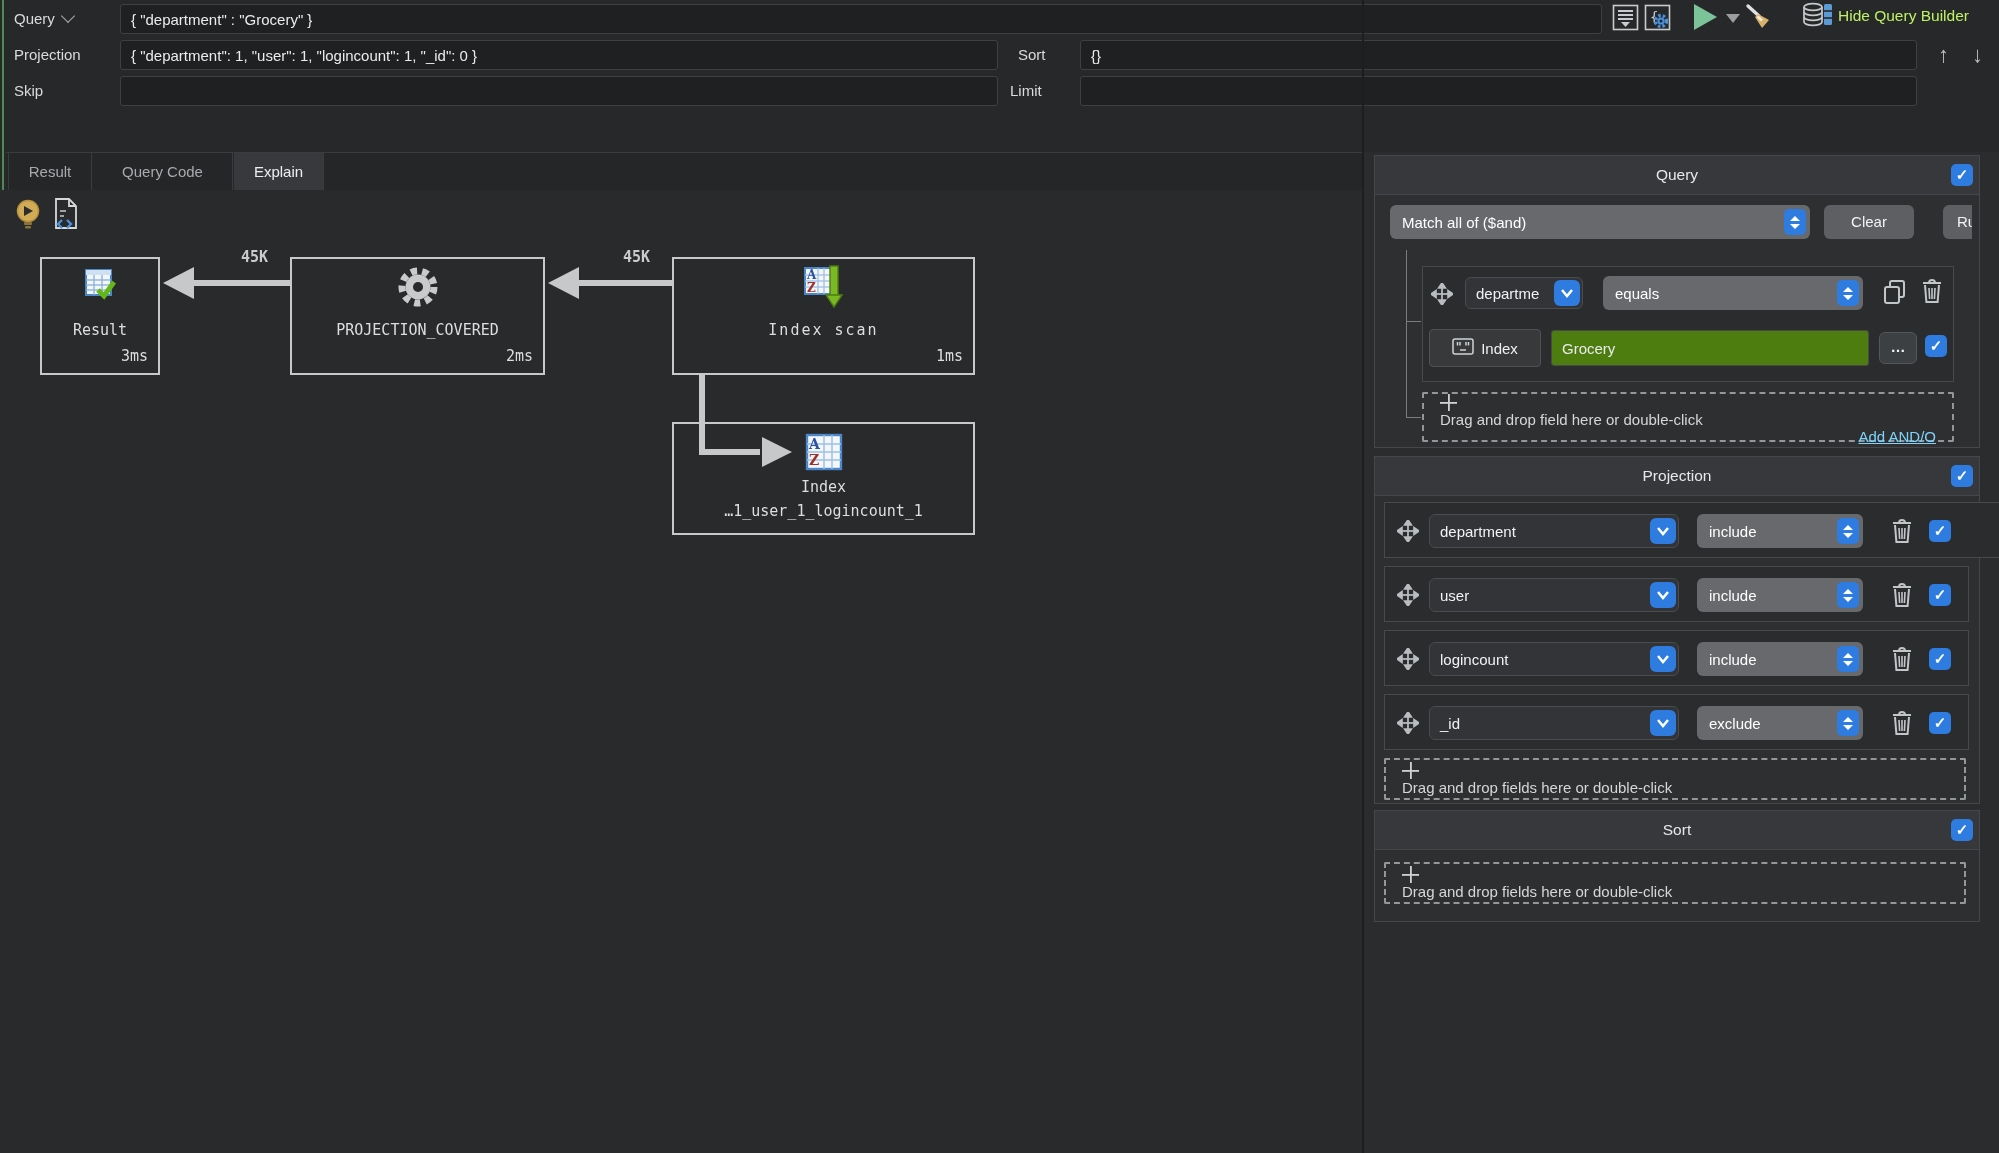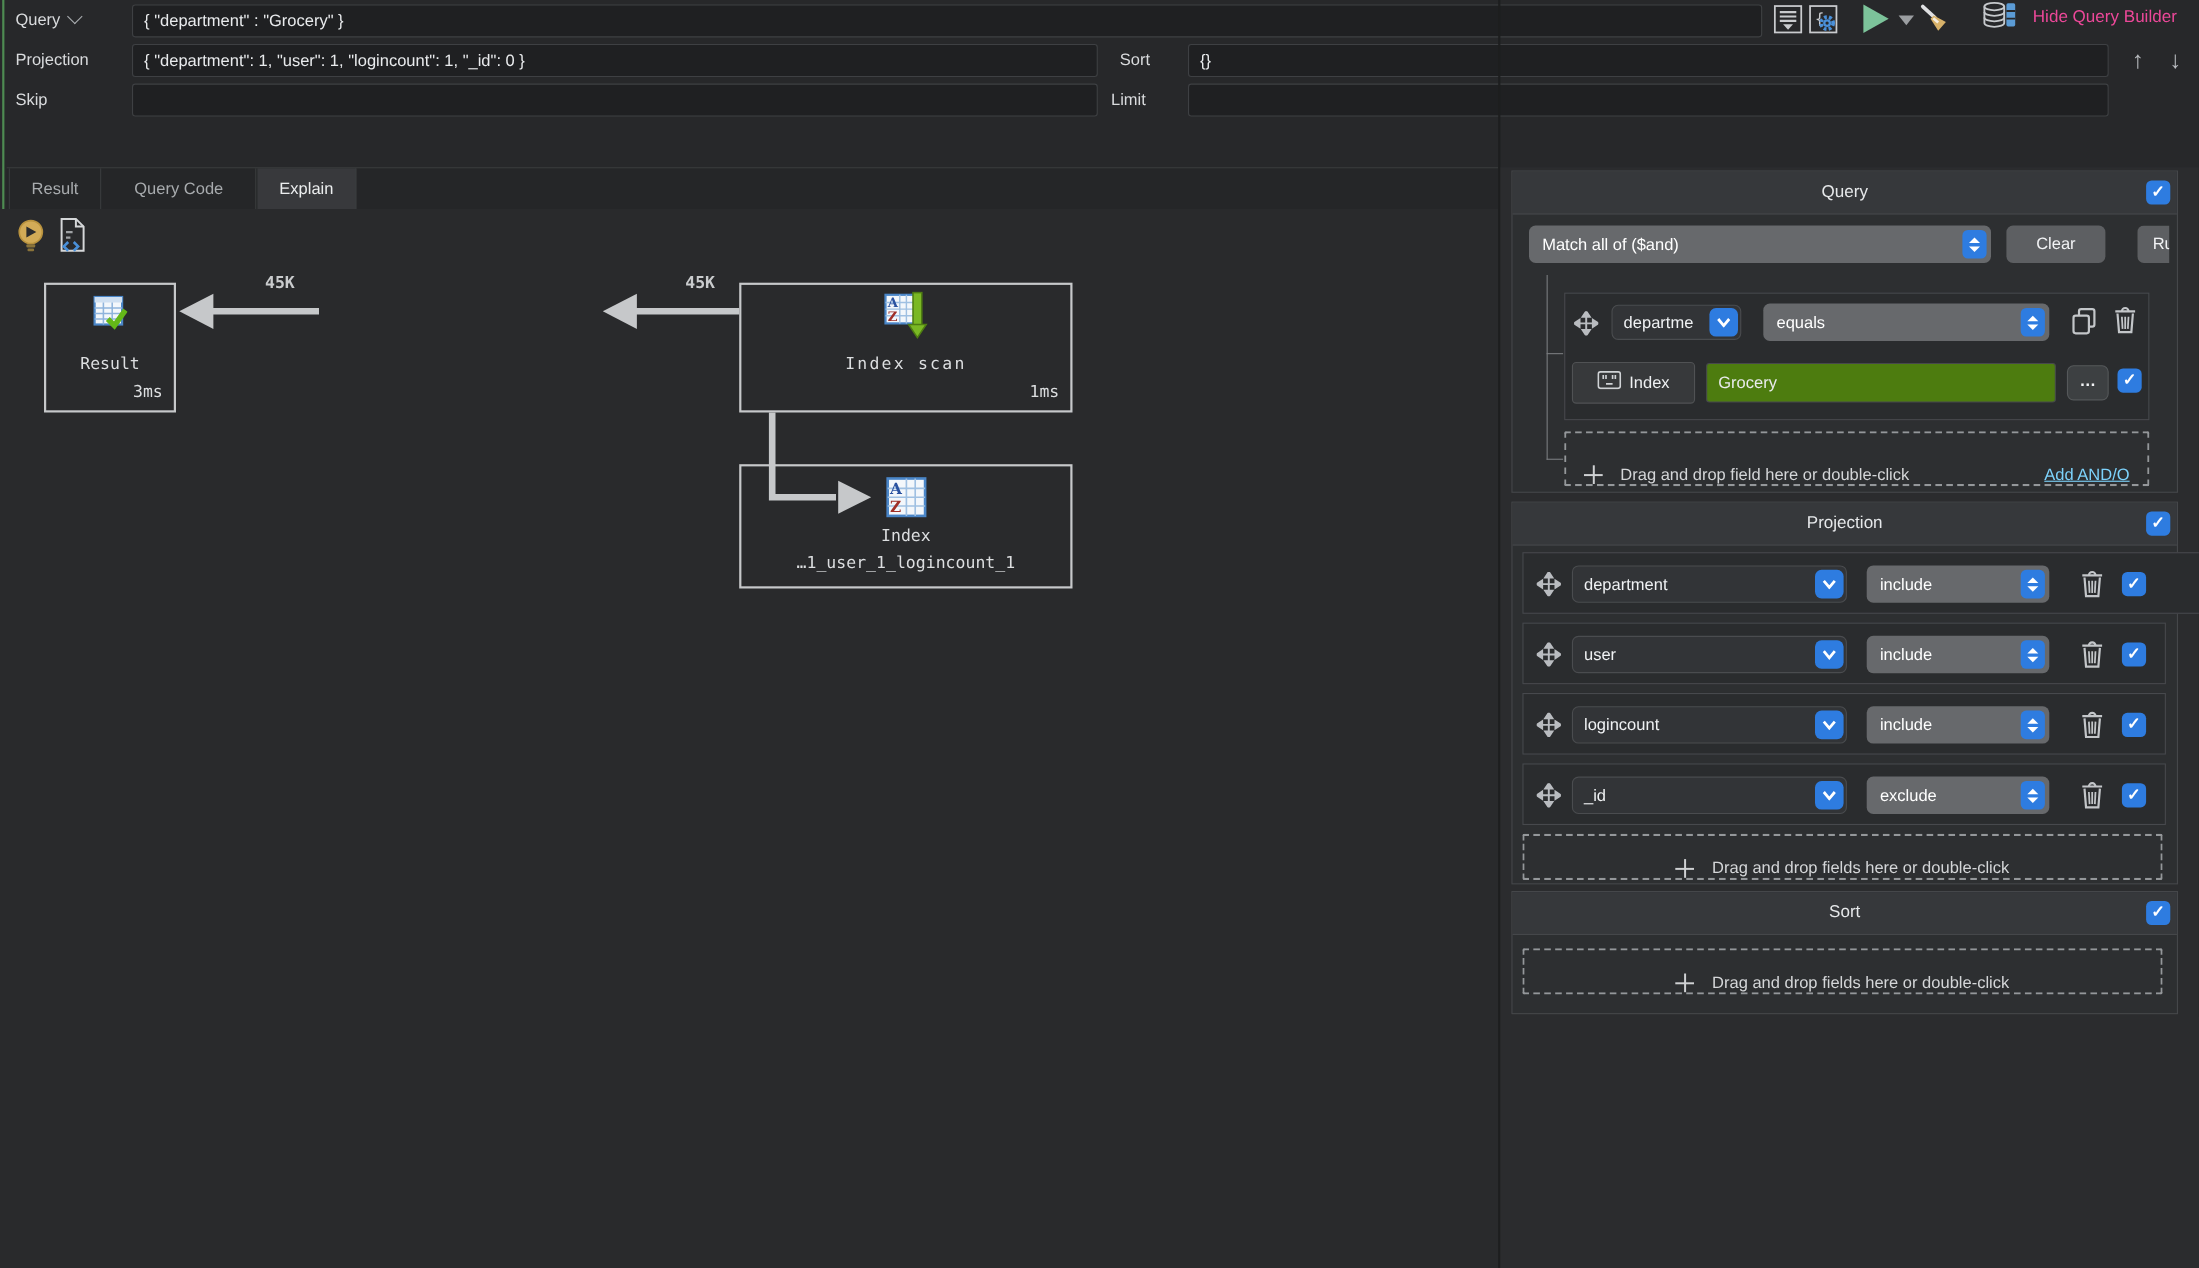--- a/index.html
+++ b/index.html
@@ -41,21 +41,21 @@
        display:flex;flex-direction:column;align-items:center;justify-content:center;gap:3px;}
   .stepper .up{width:0;height:0;border-left:5px solid transparent;border-right:5px solid transparent;border-bottom:5px solid #fff;}
   .stepper .dn{width:0;height:0;border-left:5px solid transparent;border-right:5px solid transparent;border-top:5px solid #fff;}
   .combo{position:absolute;background:#323437;border:1px solid #4a4c4f;border-radius:6px;color:#f0f2f4;
        font-size:15px;display:flex;align-items:center;padding-left:10px;box-sizing:border-box;overflow:hidden;white-space:nowrap;cursor:pointer;}
   .combo-btn{position:absolute;right:2px;top:50%;transform:translateY(-50%);width:26px;height:26px;background:#2e7ce0;border-radius:6px;
        display:flex;align-items:center;justify-content:center;}
   .btn{position:absolute;background:#5d5f62;border-radius:6px;color:#f2f3f5;font-size:15px;
        text-align:center;cursor:pointer;box-sizing:border-box;}
   .dropzone{position:absolute;border:2px dashed #94979a;border-radius:2px;color:#d4d6d8;font-size:15px;
-       display:flex;align-items:flex-end;box-sizing:border-box;padding:0 16px;}
+       display:flex;align-items:flex-start;box-sizing:border-box;padding:0 16px;flex-direction:column;}
   .plus{display:inline-block;width:17px;height:17px;margin-right:16px;flex:none;
        background:linear-gradient(#cfd1d3,#cfd1d3) center/17px 1.8px no-repeat,
                   linear-gradient(#cfd1d3,#cfd1d3) center/1.8px 17px no-repeat;}
   .link{color:#7dd3fc;text-decoration:underline;font-size:15px;cursor:pointer;margin-left:auto;}
   .rowbox{position:absolute;border:1px solid #47494d;background:#2a2c2e;box-sizing:border-box;}
   .treeline{position:absolute;background:#797c7f;}
   .clip{position:absolute;overflow:hidden;}
 </style>
 </head>
 <body>
@@ -110,21 +110,21 @@
         <svg width="32" height="27" viewBox="0 0 32 27">
             <ellipse cx="12" cy="6" rx="9" ry="3.4" fill="none" stroke="#c6c9cc" stroke-width="1.7"></ellipse>
             <path d="M3 6 V21 a9 3.4 0 0 0 18 0 V6" fill="none" stroke="#c6c9cc" stroke-width="1.7"></path>
             <path d="M3 11 a9 3.4 0 0 0 18 0" fill="none" stroke="#c6c9cc" stroke-width="1.7"></path>
             <path d="M3 16 a9 3.4 0 0 0 18 0" fill="none" stroke="#c6c9cc" stroke-width="1.7"></path>
             <rect x="23" y="3" width="8" height="21" rx="1.5" fill="#5b9bd5"></rect>
             <line x1="23" y1="10" x2="31" y2="10" stroke="#27282a" stroke-width="1.6"></line>
             <line x1="23" y1="17" x2="31" y2="17" stroke="#27282a" stroke-width="1.6"></line>
           </svg>
       </span>
-      <span style="font-size:15.5px;color:#ec4899;margin-left:15px;">Hide Query Builder</span>
+      <span style="font-size:15.5px;color:#bef264;margin-left:5px;">Hide Query Builder</span>
     </div>
   </div>
 
   <div class="abs" style="left:2px;top:0;width:2px;height:1153px;background:#4e8b52;"></div>
 
   <div id="tabbar">
     <div class="tab" style="left:2px;width:84px;border-left:1px solid #3a3c3e;">Result</div>
     <div class="tab" style="left:87px;width:140px;">Query Code</div>
     <div class="tab active" style="left:228px;width:90px;">Explain</div>
   </div>
@@ -173,20 +173,31 @@
             <line x1="2" y1="22" x2="27" y2="22" stroke="#8fb4dc" stroke-width="1.4"></line>
             <line x1="10" y1="7" x2="10" y2="27" stroke="#8fb4dc" stroke-width="1.4"></line>
             <line x1="18" y1="7" x2="18" y2="27" stroke="#8fb4dc" stroke-width="1.4"></line>
             <path d="M14 22 L20 28 L30 14" fill="none" stroke="#64b718" stroke-width="5"></path>
           </svg>
       </div>
       <div class="ntitle" style="top:62px;">Result</div>
       <div class="ntime">3ms</div>
     </div>
 
+    <div class="node" style="left:290px;top:67px;width:255px;height:118px;">
+      <div class="abs" style="left:0;right:0;top:6px;text-align:center;">
+        <svg width="44" height="44" viewBox="0 0 44 44">
+            <circle cx="22" cy="22" r="16" fill="none" stroke="#c8cacc" stroke-width="7" stroke-dasharray="6.2 5.1"></circle>
+            <circle cx="22" cy="22" r="12.5" fill="#c8cacc"></circle>
+            <circle cx="22" cy="22" r="5" fill="#292a2c"></circle>
+          </svg>
+      </div>
+      <div class="ntitle" style="top:62px;">PROJECTION_COVERED</div>
+      <div class="ntime">2ms</div>
+    </div>
 
     <div class="node" style="left:672px;top:67px;width:303px;height:118px;">
       <div class="abs" style="left:0;right:0;top:5px;text-align:center;">
         <svg width="42" height="46" viewBox="0 0 42 46">
             <rect x="2" y="4" width="26" height="26" fill="#f3f7fb" stroke="#4a86c8" stroke-width="2"></rect>
             <line x1="15" y1="4" x2="15" y2="30" stroke="#9fc0e2" stroke-width="1.3"></line>
             <line x1="21" y1="4" x2="21" y2="30" stroke="#9fc0e2" stroke-width="1.3"></line>
             <line x1="2" y1="11" x2="28" y2="11" stroke="#9fc0e2" stroke-width="1.3"></line>
             <line x1="2" y1="17" x2="28" y2="17" stroke="#9fc0e2" stroke-width="1.3"></line>
             <line x1="2" y1="23" x2="28" y2="23" stroke="#9fc0e2" stroke-width="1.3"></line>

